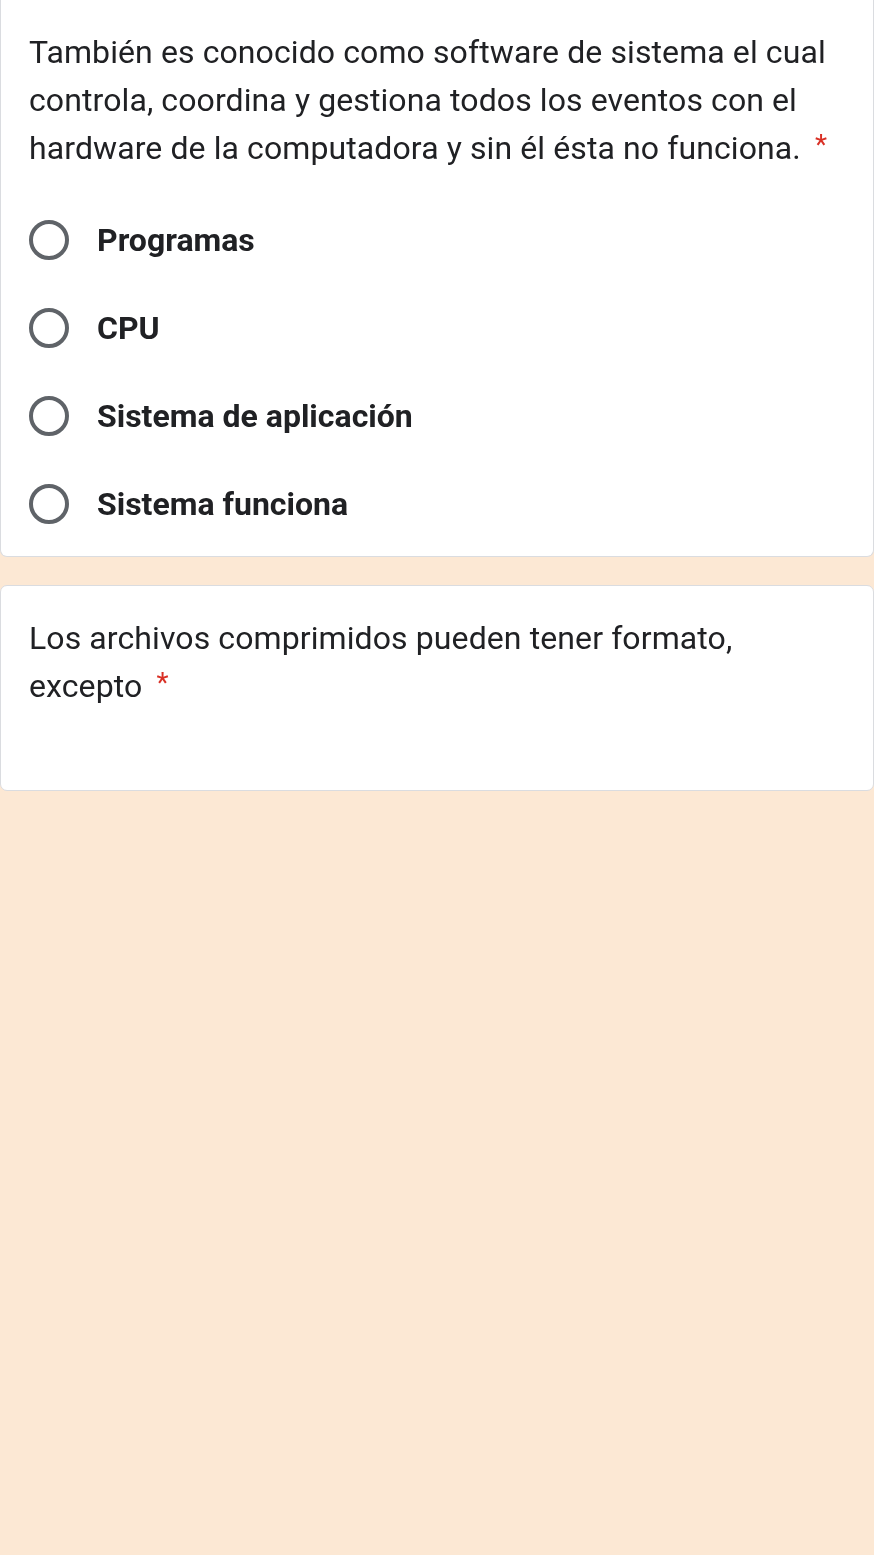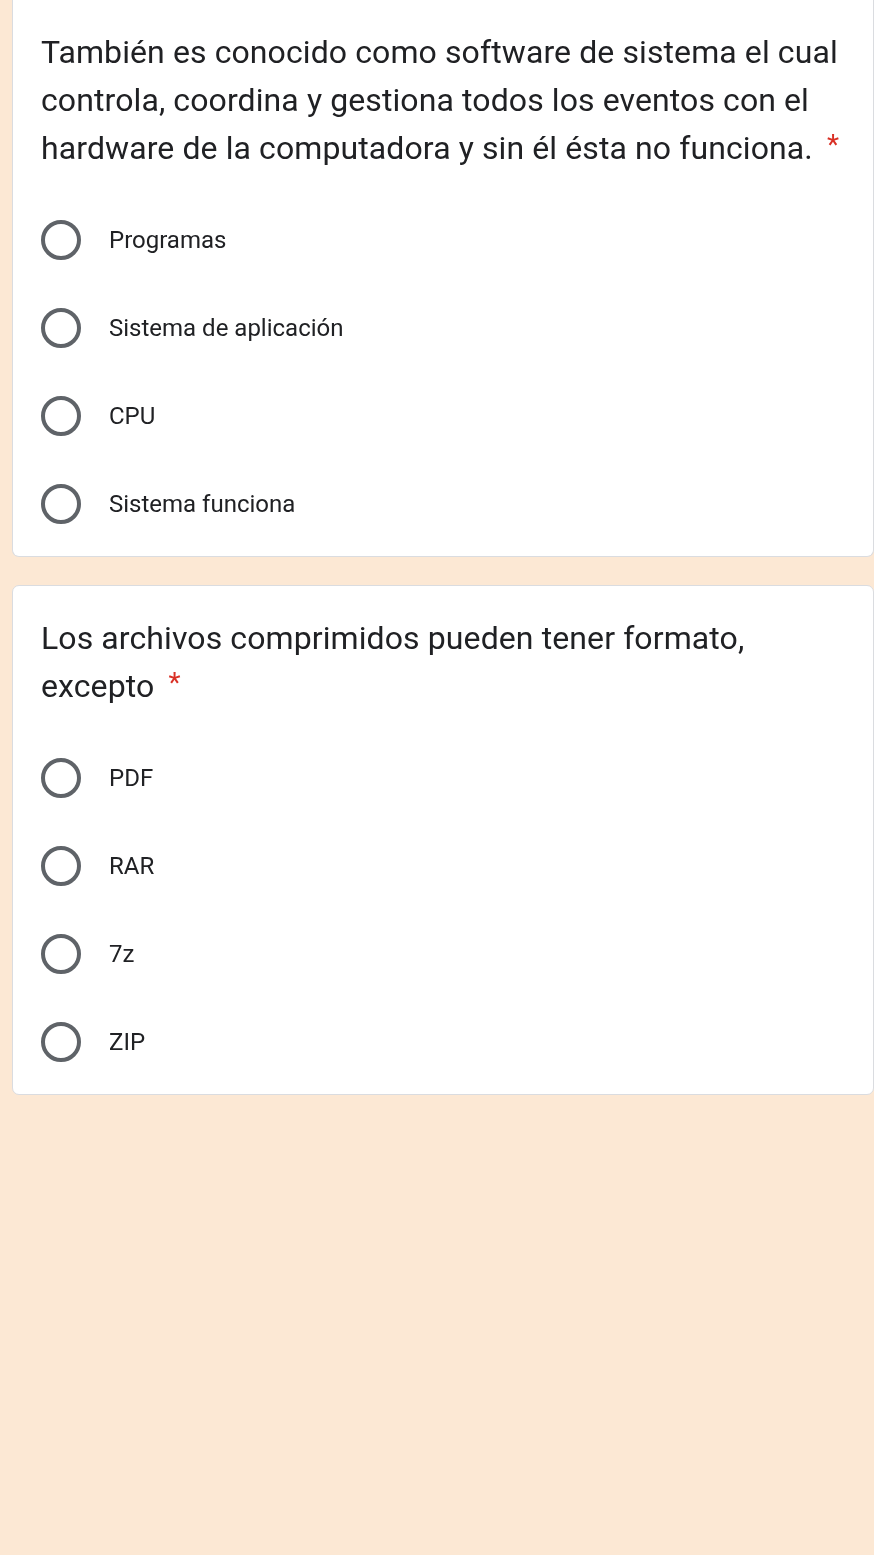--- a/index.html
+++ b/index.html
@@ -53,77 +53,58 @@
     }
     .radio {
       width: 40px;
       height: 40px;
       border: 4px solid #5f6368;
       border-radius: 50%;
       flex-shrink: 0;
       background: transparent;
     }
     .option-label {
-      font-size: 24px;
+      font-size: 32px;
       color: #202124;
-      font-weight: 400;
+      font-weight: 700;
     }
     .cards-wrapper {
       width: 100%;
-      padding-left: 12px;
     }
   </style>
 </head>
 <body>
 
 <div class="cards-wrapper">
 
   <div class="question-card">
     <div class="question-text">
       <span>También es conocido como software de sistema el cual controla, coordina y gestiona todos los eventos con  el hardware de la computadora y sin él ésta no funciona.</span>
       <span class="required-asterisk">*</span>
     </div>
     <div class="options">
       <div class="option">
         <span class="radio"></span>
         <span class="option-label">Programas</span>
       </div>
       <div class="option">
         <span class="radio"></span>
-        <span class="option-label">Sistema de aplicación</span>
+        <span class="option-label">CPU</span>
       </div>
       <div class="option">
         <span class="radio"></span>
-        <span class="option-label">CPU</span>
+        <span class="option-label">Sistema de aplicación</span>
       </div>
       <div class="option">
         <span class="radio"></span>
         <span class="option-label">Sistema  funciona</span>
       </div>
     </div>
   </div>
 
   <div class="question-card">
     <div class="question-text">
       <span>Los archivos comprimidos pueden tener formato, excepto</span>
       <span class="required-asterisk">*</span>
     </div>
-    <div class="options">
-      <div class="option">
-        <span class="radio"></span>
-        <span class="option-label">PDF</span>
-      </div>
-      <div class="option">
-        <span class="radio"></span>
-        <span class="option-label">RAR</span>
-      </div>
-      <div class="option">
-        <span class="radio"></span>
-        <span class="option-label">7z</span>
-      </div>
-      <div class="option">
-        <span class="radio"></span>
-        <span class="option-label">ZIP</span>
-      </div>
-    </div>
   </div>
 
 </div>
 
 </body></html>

